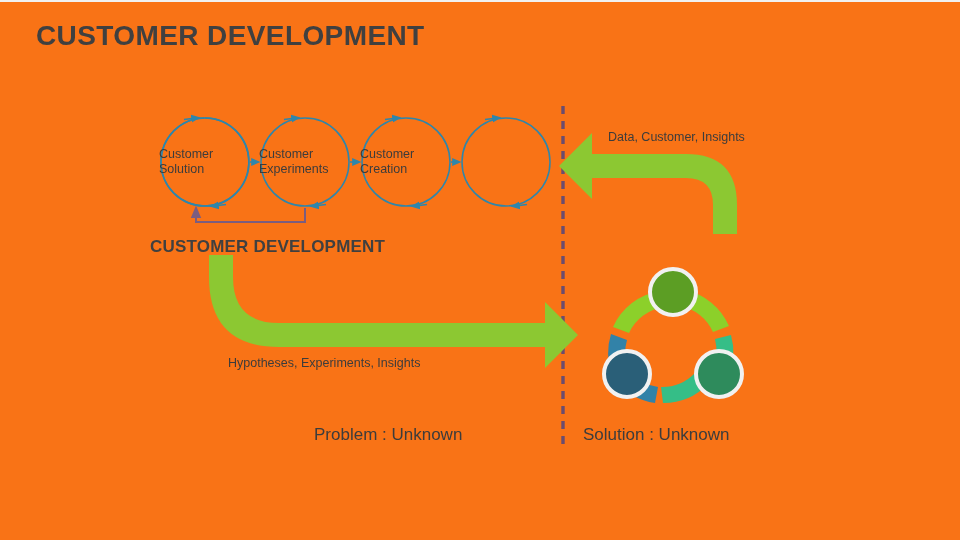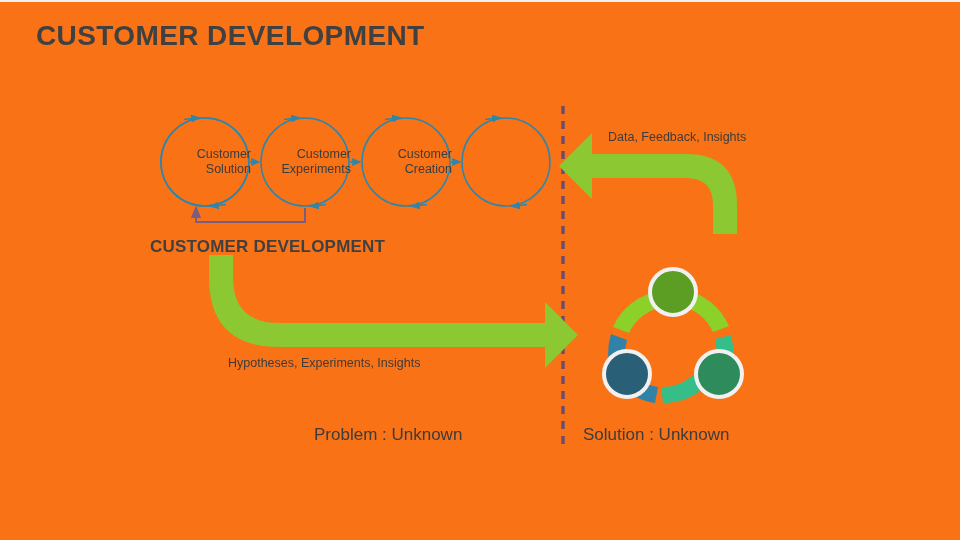--- a/index.html
+++ b/index.html
@@ -40,21 +40,21 @@
     position: absolute;
     left: 0; top: 0;
     width: 960px;
     height: 540px;
   }
 
   
   .stage-label {
     position: absolute;
     width: 92px;
-    text-align: right;
+    text-align: left;
     font-size: 12.5px;
     line-height: 15px;
     color: #3c3c3c;
   }
 
   
   .section-heading {
     position: absolute;
     font-size: 17px;
     font-weight: bold;
@@ -242,21 +242,21 @@
 
   <div class="stage-label" style="left:360px; top:145px;">
     <div>Customer</div>
     <div>Creation</div>
   </div>
 
 
   <div class="section-heading" id="heading-customer-development">CUSTOMER DEVELOPMENT</div>
 
 
-  <div class="flow-caption" id="caption-data-feedback">Data, Feedback, Insights</div>
+  <div class="flow-caption" id="caption-data-feedback">Data, Customer, Insights</div>
 
   <div class="flow-caption" id="caption-hypotheses">Hypotheses, Experiments, Insights</div>
 
   <div class="status-text" id="status-problem">Problem : Unknown</div>
 
   <div class="status-text" id="status-solution">Solution : Unknown</div>
 
 </div>
 
 </body></html>

